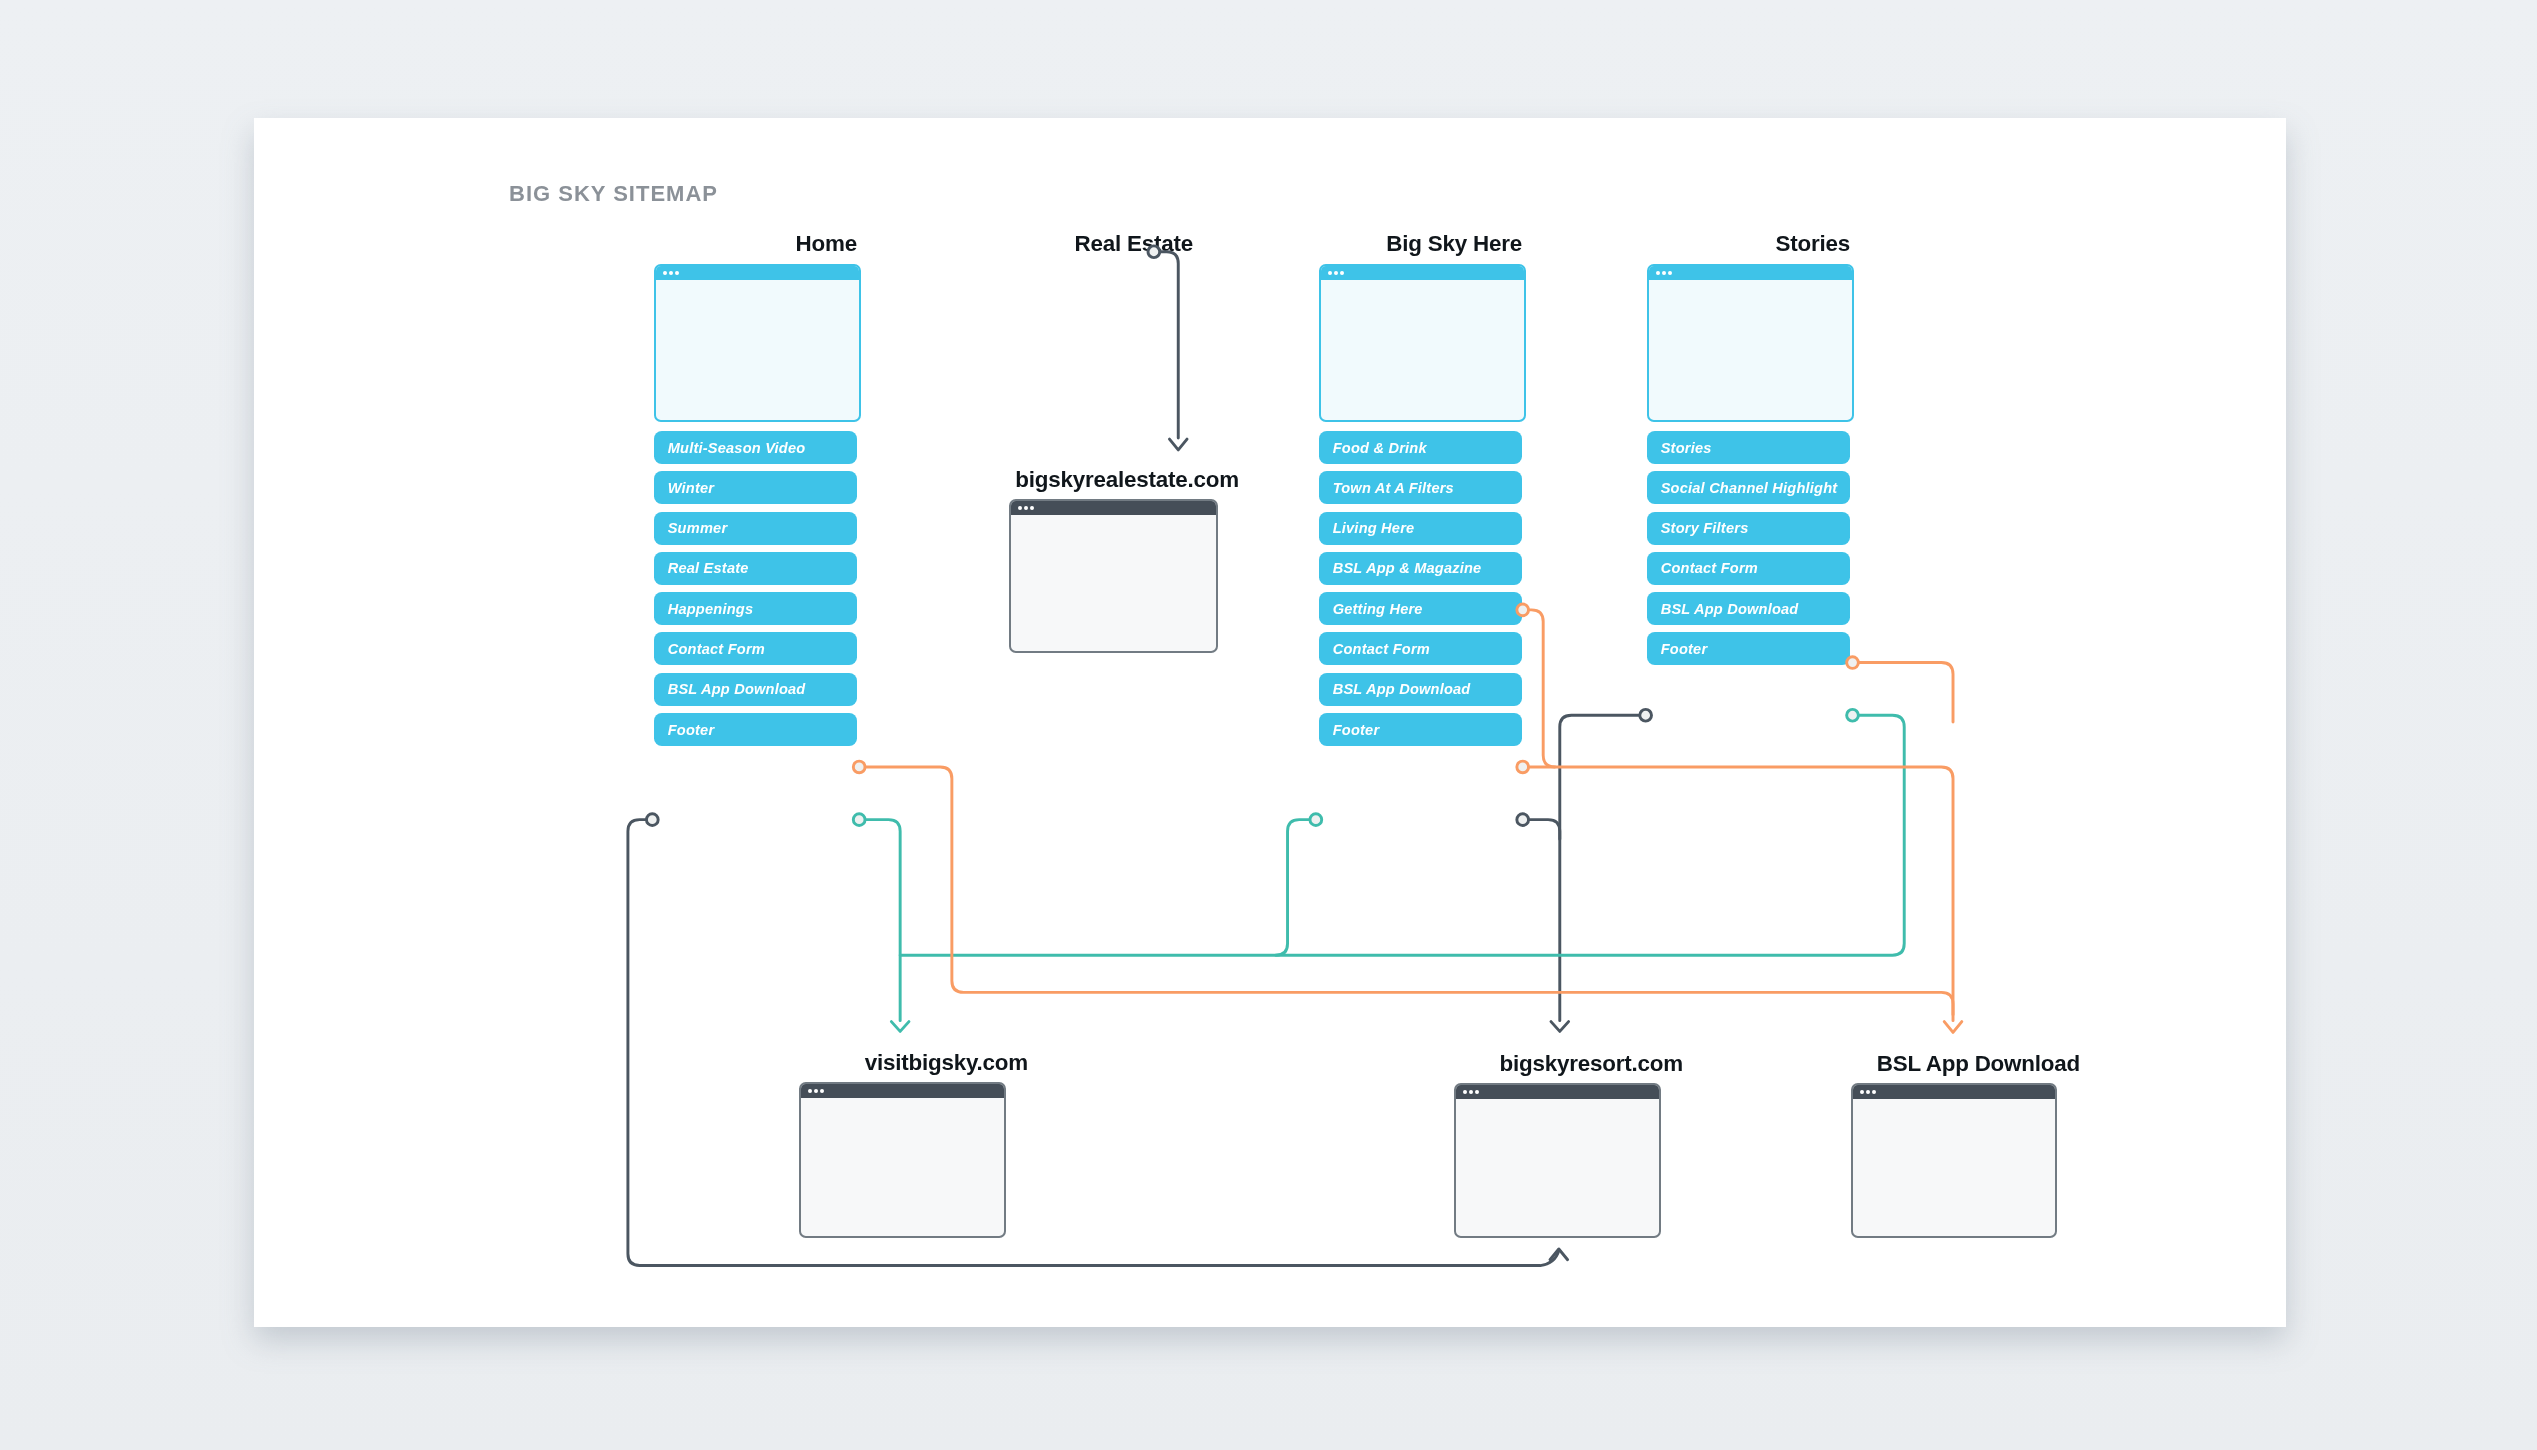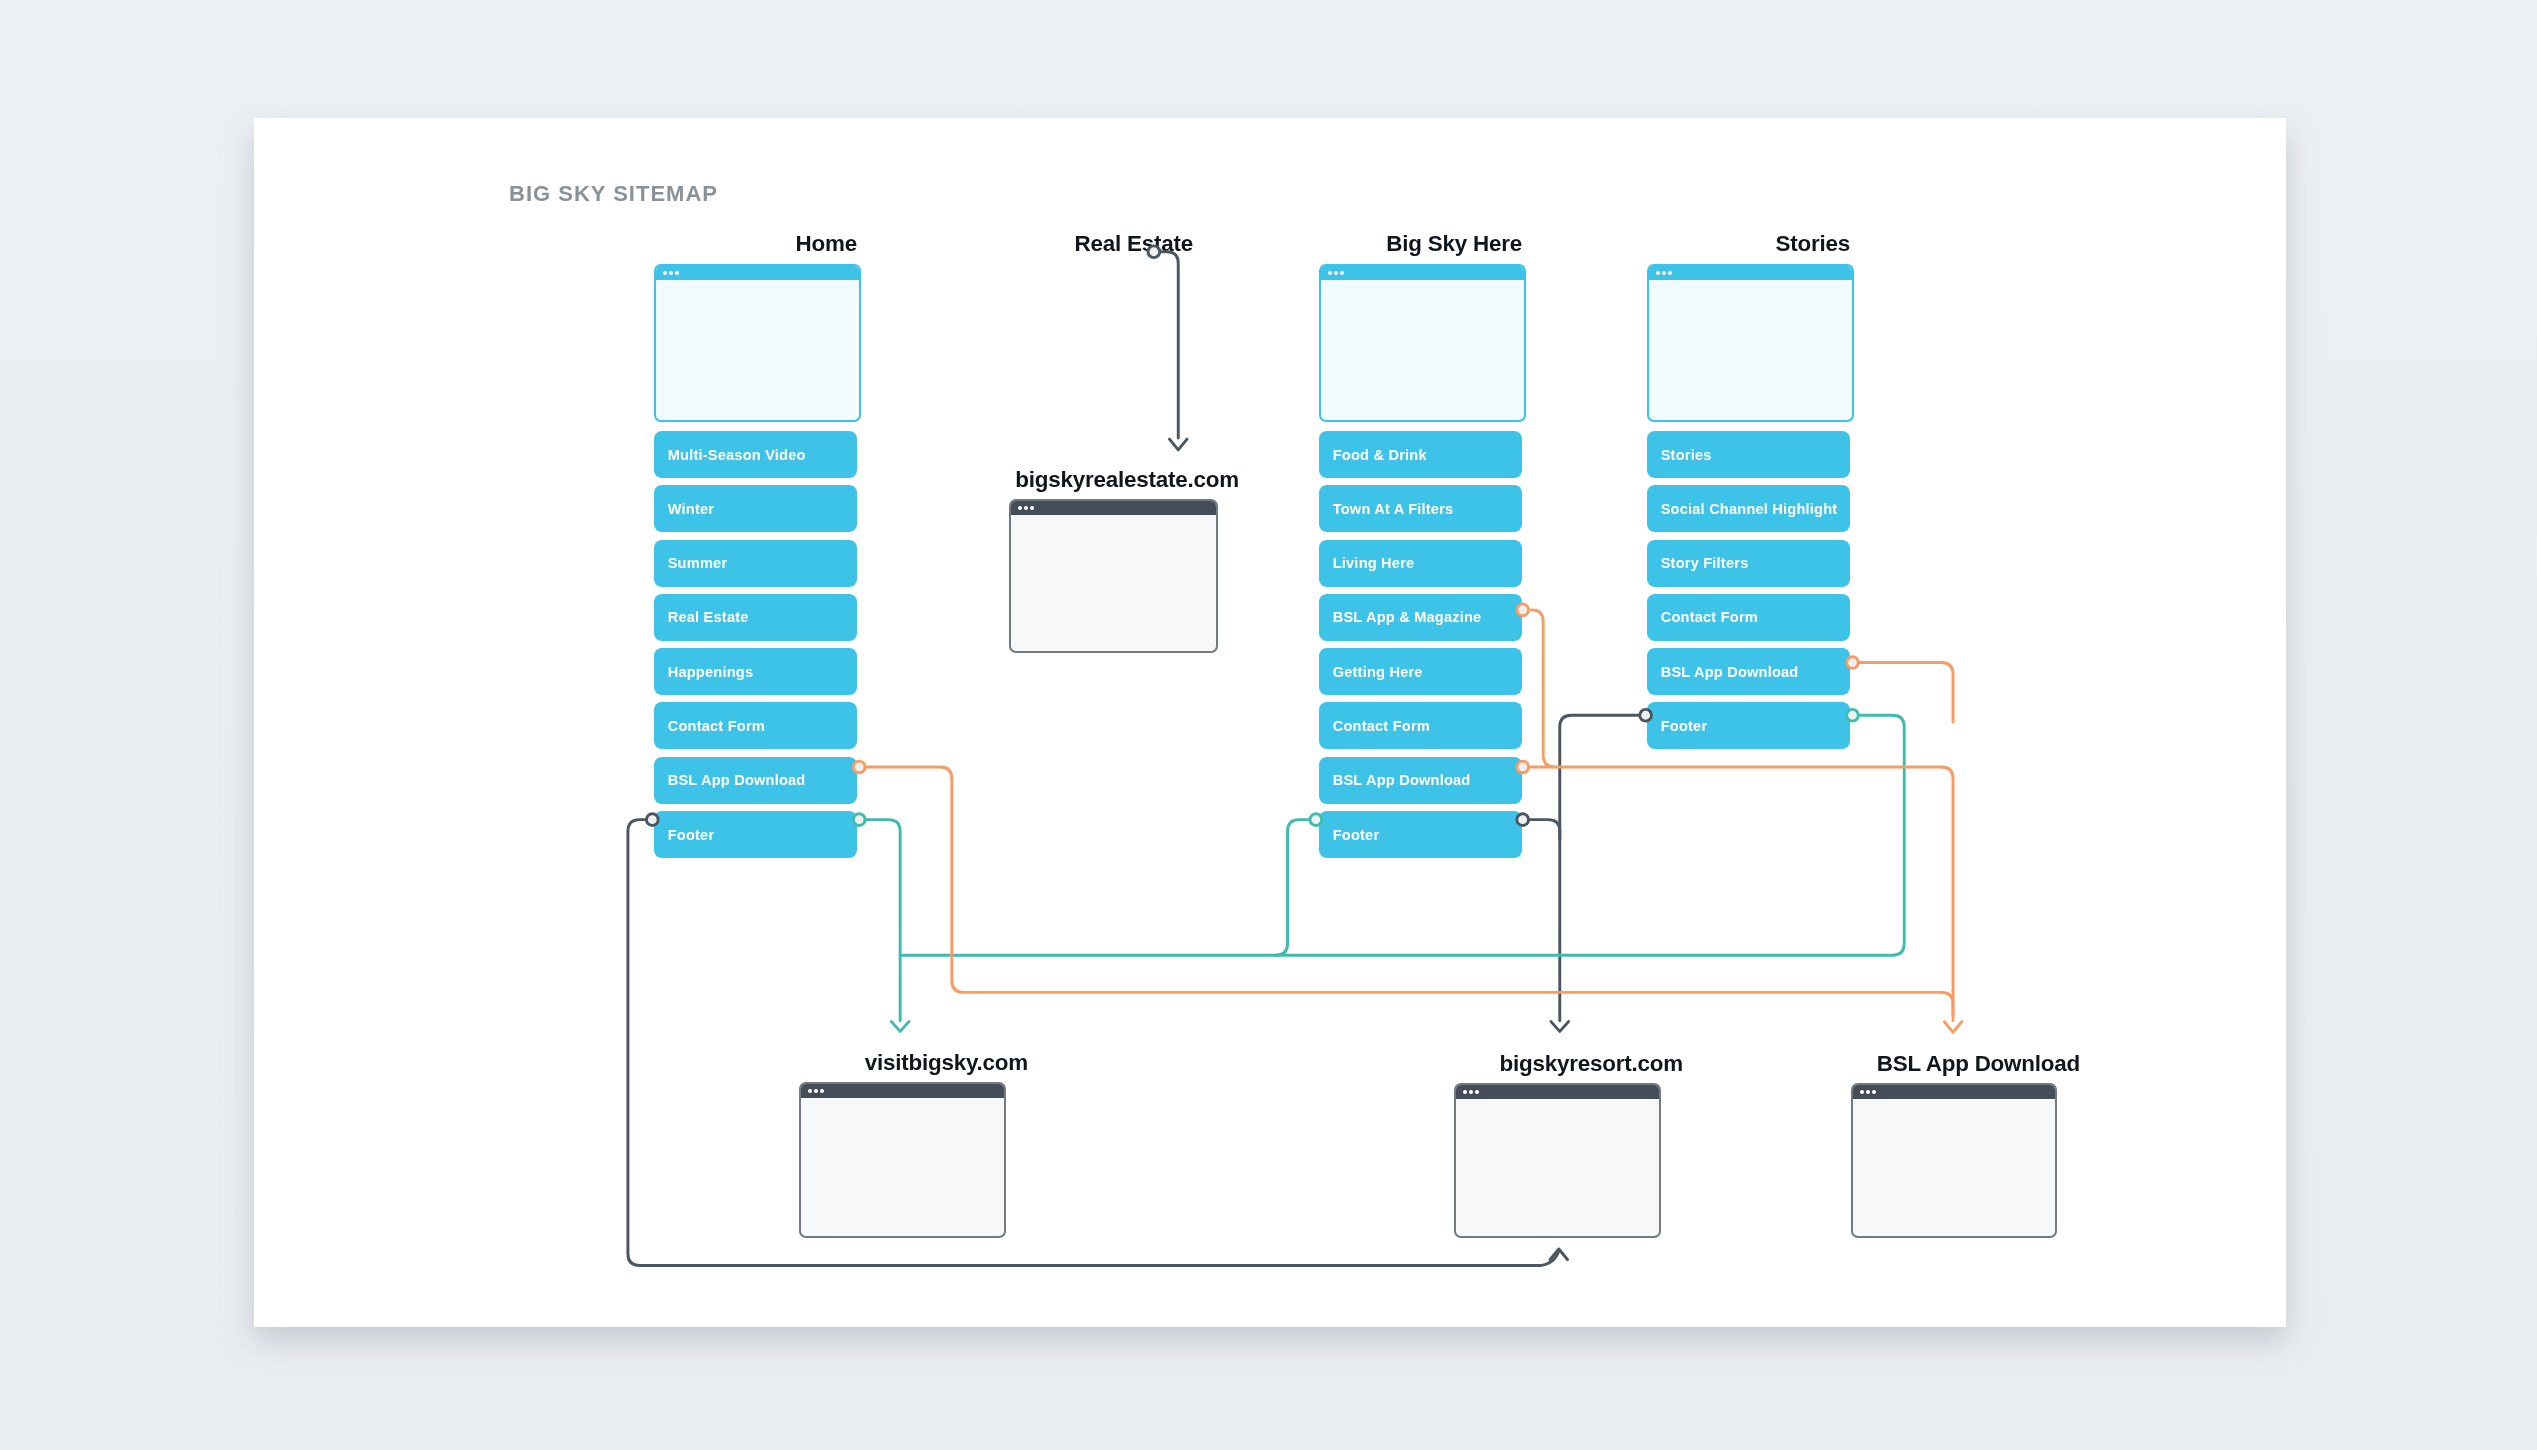--- a/index.html
+++ b/index.html
@@ -11,22 +11,22 @@
   .col-title{position:absolute;width:203px;text-align:right;font-size:22.4px;font-weight:800;color:#10161B;letter-spacing:-0.2px;}
   .page-title{position:absolute;width:254px;text-align:right;font-size:22.4px;font-weight:800;color:#10161B;letter-spacing:-0.2px;}
   .window{position:absolute;border-radius:6.8px;overflow:hidden;}
   .window.cyan{border:2px solid #3EC3E8;background:#F1FAFD;}
   .window.dark{border:2px solid #727B83;background:#F7F8F9;}
   .win-bar{height:13.7px;display:flex;align-items:center;padding-left:6.8px;}
   .window.cyan .win-bar{background:#3EC3E8;}
   .window.dark .win-bar{background:#454E58;}
   .win-bar i{display:block;width:3.9px;height:3.9px;border-radius:50%;background:#FFFFFF;margin-right:2.4px;}
   .nodes{position:absolute;top:431px;width:203px;display:flex;flex-direction:column;gap:7.3px;}
-  .node{height:47px;border-radius:7.8px;background:#3EC3E8;color:#FFFFFF;display:flex;align-items:center;
-        padding-left:13.7px;font-size:14.6px;font-weight:700;letter-spacing:0.2px;box-sizing:border-box;}
+  .node{height:33px;border-radius:7.8px;background:#3EC3E8;color:#FFFFFF;display:flex;align-items:center;
+        padding-left:13.7px;font-size:14.6px;font-weight:700;letter-spacing:0.2px;box-sizing:border-box;font-style:italic;}
   svg.wires{position:absolute;left:0;top:0;pointer-events:none;}
   .wire{fill:none;stroke-width:3px;stroke-linecap:round;stroke-linejoin:round;}
   .wire.slate{stroke:#4B5661;}
   .wire.teal{stroke:#3FBCAC;}
   .wire.orange{stroke:#F99C64;}
   .port{stroke-width:3px;fill:#EFF1F1;}
   .port.slate{stroke:#4B5661;}
   .port.teal{stroke:#3FBCAC;}
   .port.orange{stroke:#F99C64;}
 </style>

